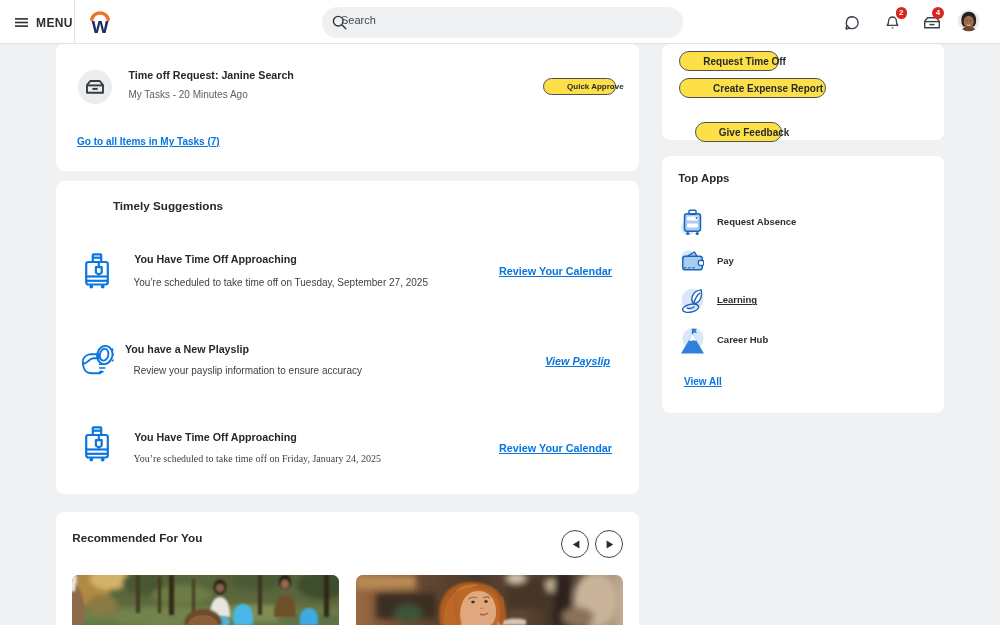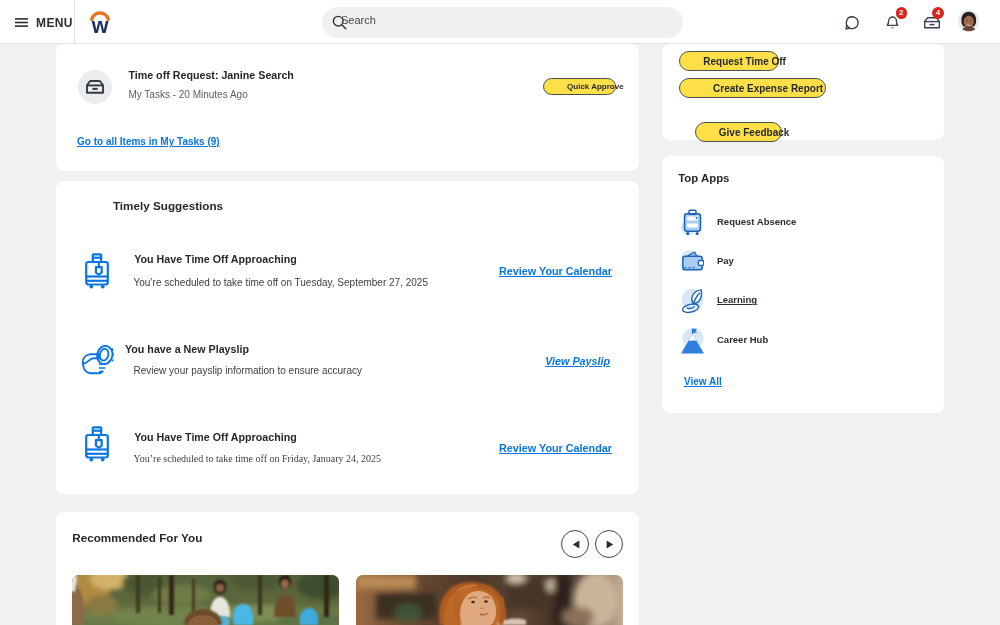--- a/index.html
+++ b/index.html
@@ -69,21 +69,21 @@
 <div class="card" style="left:56px;top:44px;width:583px;height:127px;"></div>
 <div class="abs" style="left:77.7px;top:69.5px;width:34px;height:34px;border-radius:50%;background:#ececee;"></div>
 <svg class="abs" style="left:86px;top:80px;" width="18" height="14" viewBox="0 0 18 14">
   <path d="M 4.2 1 h 9.6 l 3.2 4.2 v 7.6 h -16 v -7.6 Z" fill="none" stroke="#333b44" stroke-width="1.9" stroke-linejoin="round"></path>
   <line x1="1" y1="5.4" x2="17" y2="5.4" stroke="#333b44" stroke-width="1.9"></line>
   <line x1="6.4" y1="8.9" x2="11.6" y2="8.9" stroke="#333b44" stroke-width="2"></line>
 </svg>
 <div class="abs" style="left:128.4px;top:69.5px;font-size:10.7px;font-weight:bold;color:#26282b;">Time off Request: Janine Search</div>
 <div class="abs" style="left:128.4px;top:89.7px;font-size:10px;color:#5c5f63;">My Tasks - 20 Minutes Ago</div>
 <div class="pillbtn" style="left:542.6px;top:78.4px;width:73.5px;height:17px;font-size:8px;">Quick Approve</div>
-<div class="abs blink" style="left:77px;top:137.1px;font-size:10px;">Go to all Items in My Tasks (9)</div>
+<div class="abs blink" style="left:77px;top:137.1px;font-size:10px;">Go to all Items in My Tasks (7)</div>
 
 <div class="card" style="left:56px;top:181px;width:583px;height:313px;"></div>
 <div class="abs" style="left:72.9px;top:200.2px;font-size:11.7px;font-weight:bold;color:#26282b;margin-left:40px;">Timely Suggestions</div>
 
 <svg class="abs" style="left:85px;top:253px;" width="24" height="36" viewBox="0 0 24 36">
   <g fill="none" stroke="#0b76e1" stroke-width="2.2" stroke-linejoin="round">
     <rect x="7.8" y="1.3" width="8.4" height="7.7" rx="0.8"></rect>
     <line x1="8.2" y1="4.7" x2="15.8" y2="4.7"></line>
     <rect x="1.2" y="9" width="21.6" height="22.5" rx="2.2"></rect>
     <line x1="13.8" y1="9" x2="13.8" y2="14.2"></line>

